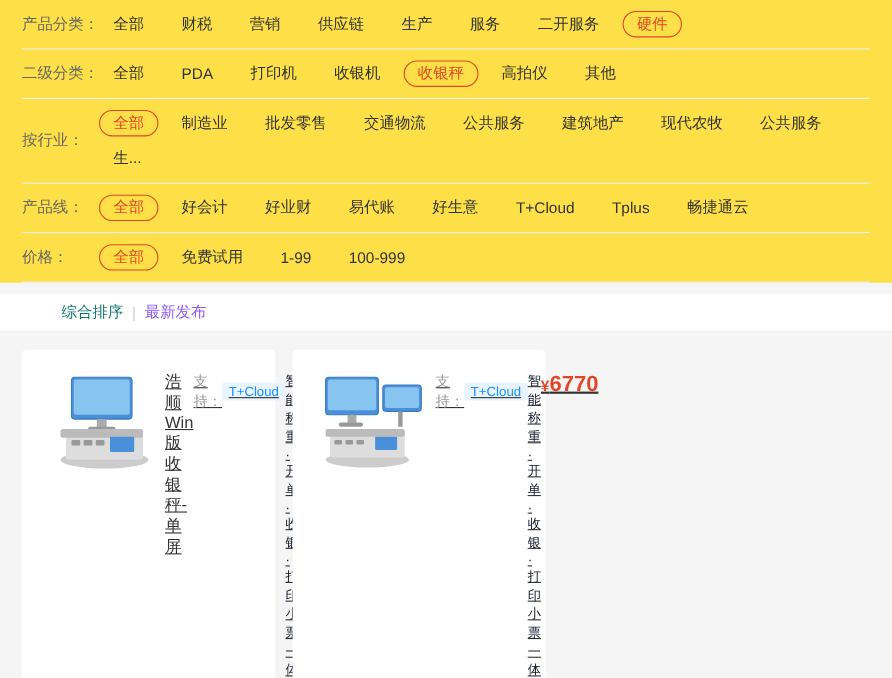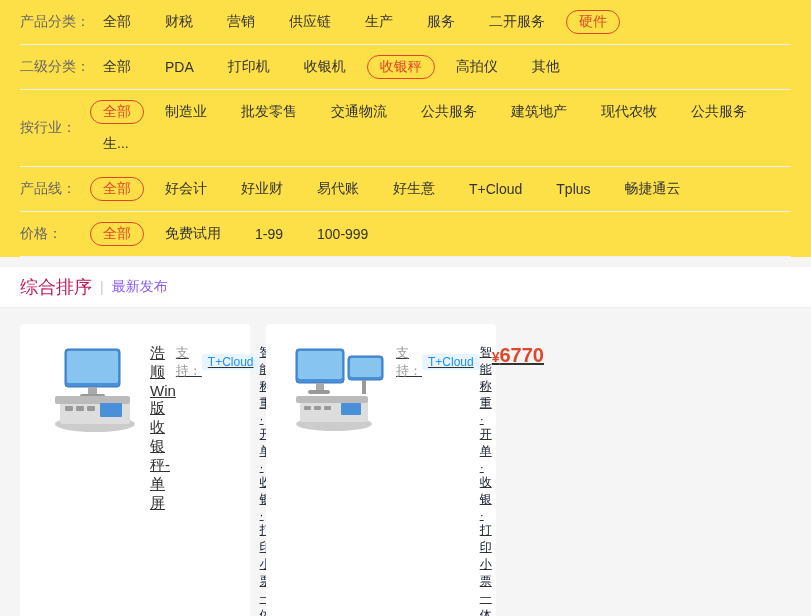--- a/index.html
+++ b/index.html
@@ -47,23 +47,24 @@
     }
     .sort-bar {
       background: #fff;
       margin: 10px 0 0 0;
       padding: 8px 20px;
       display: flex;
       align-items: center;
       border-bottom: 1px solid #eee;
     }
     .sort-active {
-      color: #be185d;
-      font-size: 18px;
-      cursor: pointer;
+      color: #0f766e;
+      font-size: 14px;
+      cursor: pointer;
+      margin-left: 36px;
     }
     .sort-divider {
       color: #ccc;
       margin: 0 8px;
     }
     .sort-normal {
       color: #8b5cf6;
       font-size: 14px;
       cursor: pointer;
     }

